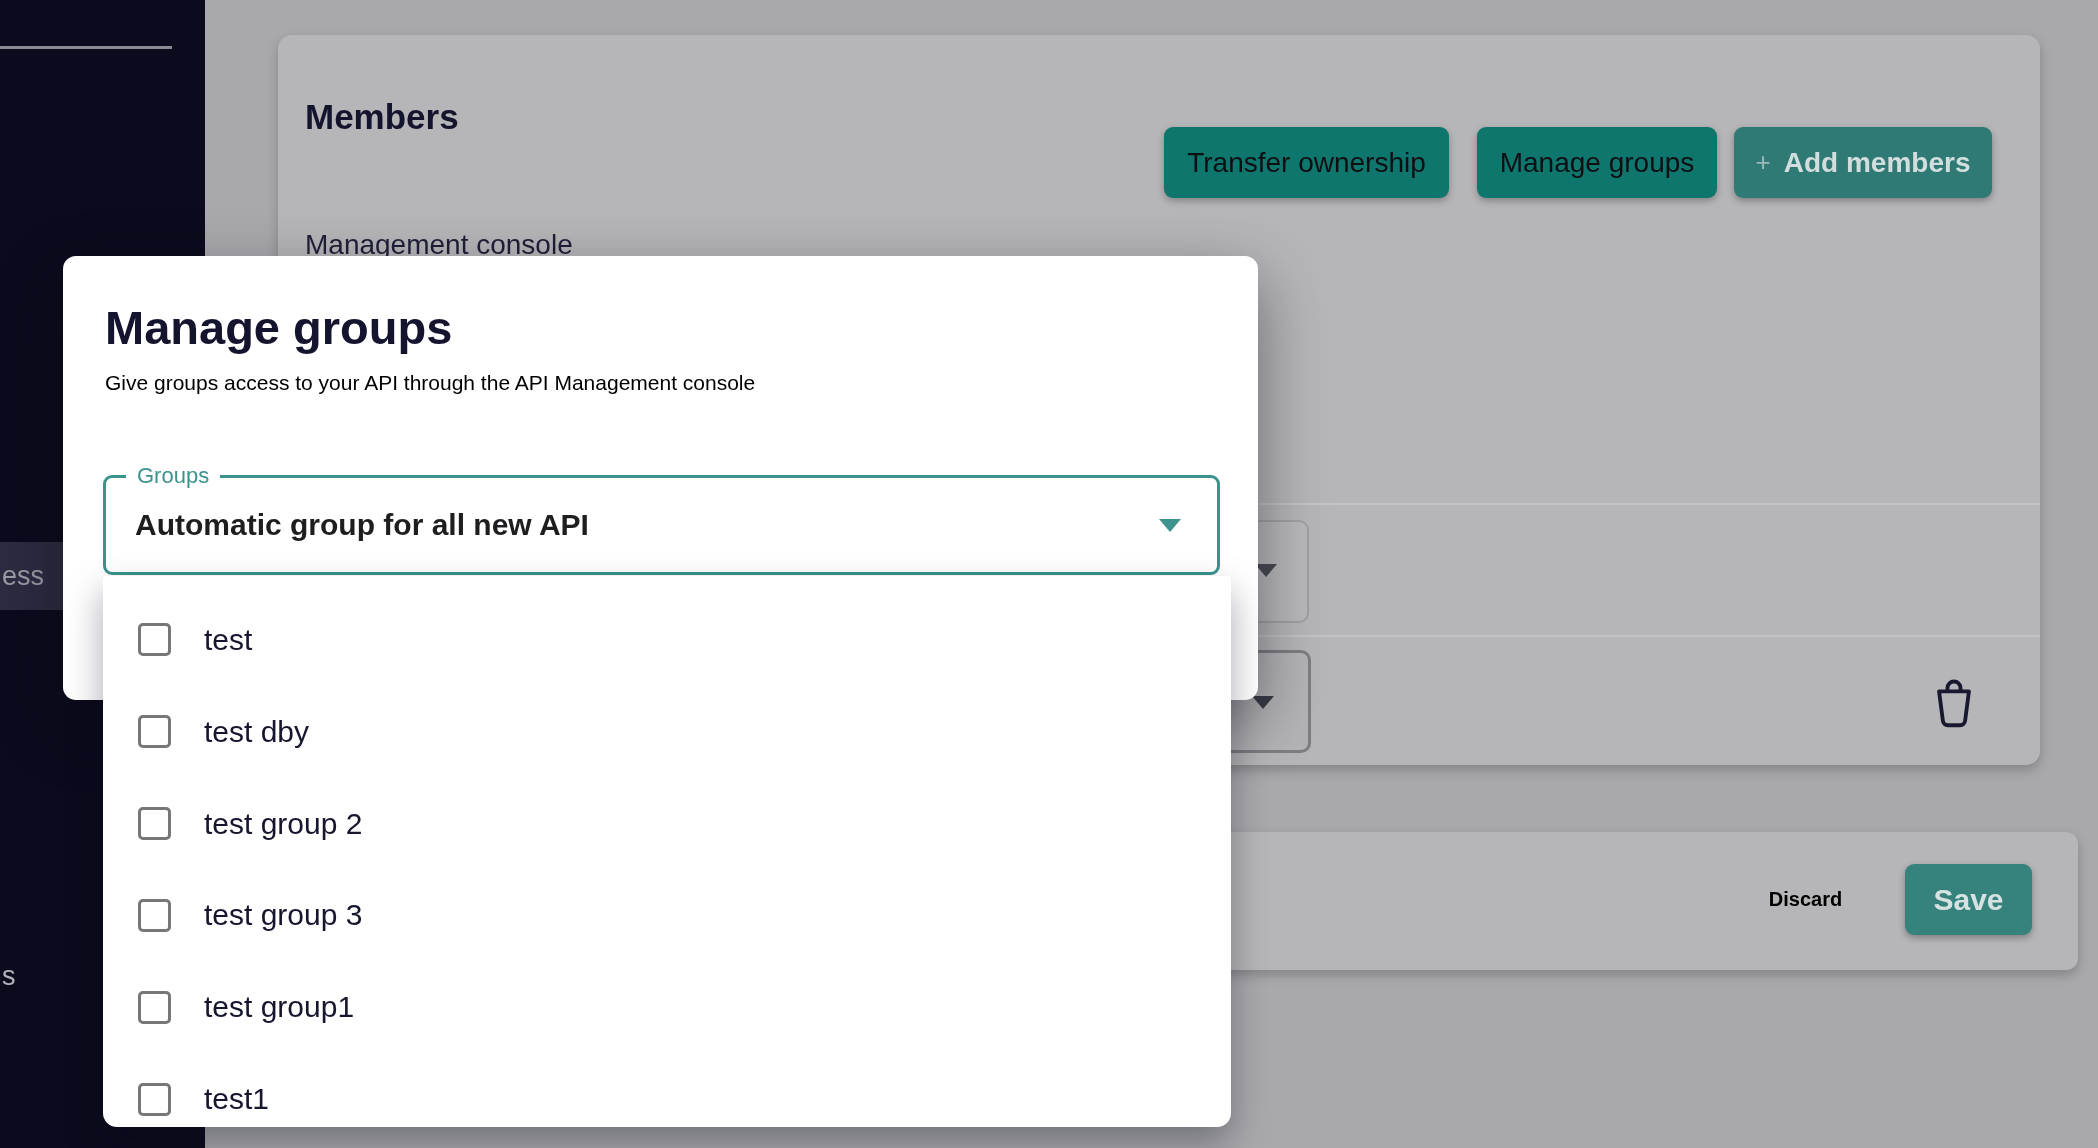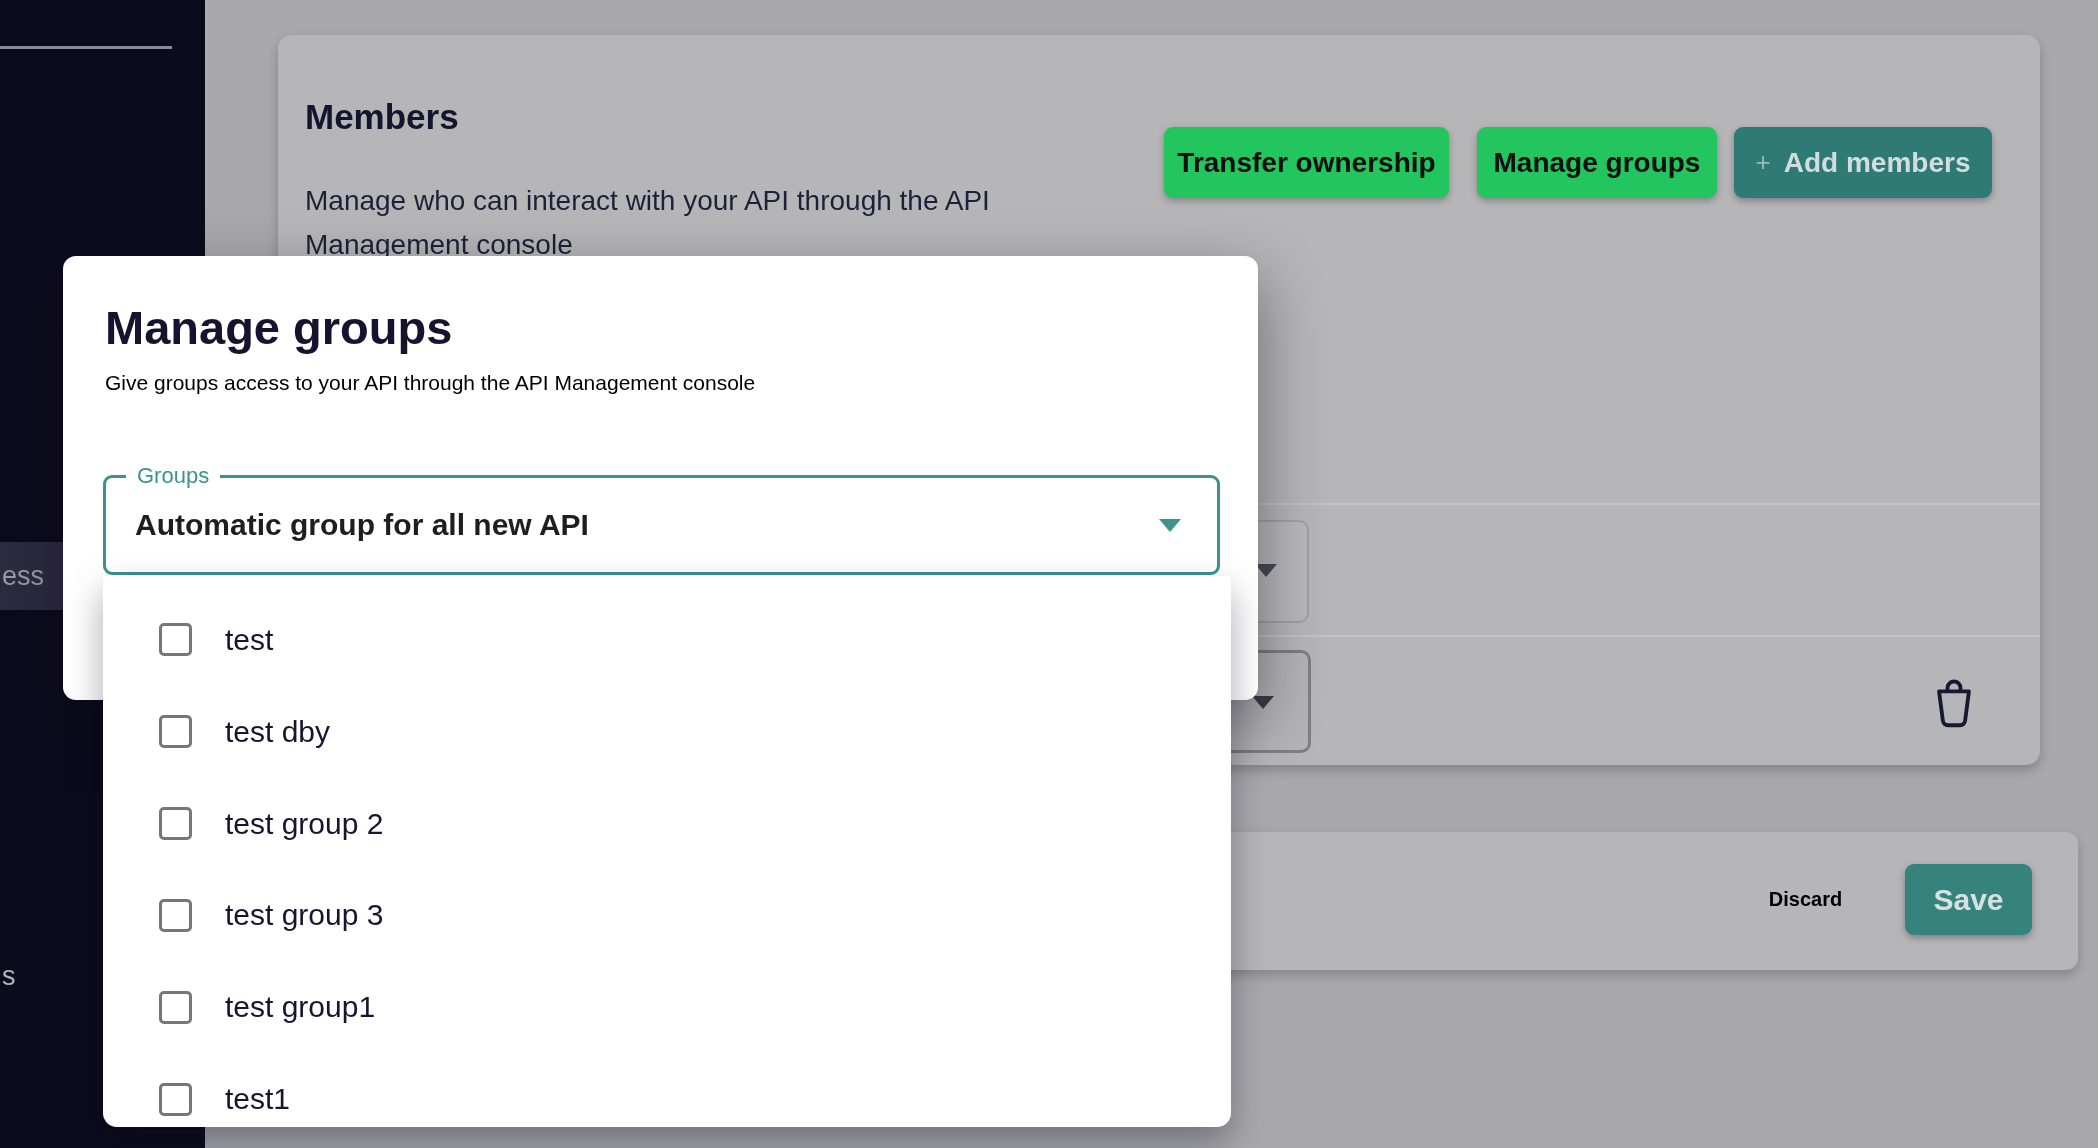--- a/index.html
+++ b/index.html
@@ -9,21 +9,21 @@
   .sidebar-line{position:absolute;left:0;top:46px;width:172px;height:3px;background:#8a8a92;}
   .side-item{position:absolute;left:0;width:205px;color:#9c9ca6;font-size:27px;}
   .side-item.active{top:542px;height:68px;line-height:68px;background:#2c2b41;}
   .side-item.plain{top:950px;height:52px;line-height:52px;color:#b2b2ba;}
   .side-item span{padding-left:2px;margin-top:8px;}
   
   .card{position:absolute;left:278px;top:35px;width:1762px;height:730px;background:#b6b6b8;border-radius:14px;box-shadow:0 5px 12px rgba(0,0,0,.22);}
   .card-title{position:absolute;left:27px;top:62px;font-size:35px;font-weight:700;color:#15142e;}
   .card-desc{position:absolute;left:27px;top:144px;width:800px;font-size:28px;line-height:44px;color:#201f38;}
   .btn{position:absolute;top:92px;height:71px;border-radius:9px;display:flex;align-items:center;justify-content:center;cursor:pointer;box-sizing:border-box;}
-  .btn.gray{background:#22c55e;box-shadow:0 3px 7px rgba(0,0,0,.28);color:#0f0f12;font-weight:700;font-size:28px;}
+  .btn.gray{background:#0f766e;box-shadow:0 3px 7px rgba(0,0,0,.28);color:#0f0f12;font-weight:400;font-size:28px;}
   .btn-transfer{left:886px;width:285px;}
   .btn-managegroups{left:1199px;width:240px;}
   .btn-add{left:1456px;width:258px;background:#2f7a75;box-shadow:0 3px 7px rgba(0,0,0,.3);color:#d2dedd;font-weight:700;font-size:28px;gap:13px;}
   .btn-add .plus{color:#9bb9b6;font-weight:400;font-size:26px;}
   .divider{position:absolute;left:0;width:1762px;height:2px;background:#c3c3c5;}
   .divider.d1{top:468px;} .divider.d2{top:600px;}
   .bg-select{position:absolute;box-sizing:border-box;border-radius:10px;}
   .bg-select.one{left:880px;top:485px;width:151px;height:103px;background:#b9b9bb;border:2px solid #a0a0a4;}
   .bg-select.two{left:880px;top:615px;width:153px;height:103px;background:#b4b4b6;border:3px solid #7d7d83;}
   .caret{position:absolute;width:0;height:0;border-left:11px solid transparent;border-right:11px solid transparent;}
@@ -37,21 +37,21 @@
   
   .modal{position:absolute;left:63px;top:256px;width:1195px;height:444px;background:#ffffff;border-radius:13px;box-shadow:0 24px 64px rgba(10,10,25,.45);}
   .modal-title{position:absolute;left:42px;top:44px;font-size:47px;font-weight:700;color:#15142e;}
   .modal-subtitle{position:absolute;left:42px;top:115px;font-size:21px;color:#000000;}
   .group-select{position:absolute;left:40px;top:219px;width:1117px;height:100px;box-sizing:border-box;border:3px solid #3a938d;border-radius:9px;background:#fff;cursor:pointer;padding-left:10px;}
   .group-select .field-label{position:absolute;left:20px;top:-15px;background:#fff;padding:0 11px;font-size:22px;color:#3a938d;}
   .group-select .value{position:absolute;left:29px;top:0;height:94px;line-height:94px;font-size:30px;font-weight:700;color:#1e1e21;}
   .group-select .arrow{position:absolute;right:36px;top:41px;width:0;height:0;border-left:11px solid transparent;border-right:11px solid transparent;border-top:13px solid #3f938d;}
   
   .panel{position:absolute;left:103px;top:576px;width:1128px;height:551px;background:#ffffff;border-radius:4px 4px 14px 14px;box-shadow:0 16px 36px rgba(10,10,25,.35);display:flex;flex-direction:column;}
-  .opt{flex:1;display:flex;align-items:center;padding-left:56px;cursor:pointer;margin-top:36px;}
+  .opt{flex:1;display:flex;align-items:center;padding-left:35px;cursor:pointer;margin-top:36px;}
   .cb{width:33px;height:33px;box-sizing:border-box;border:3.5px solid #77777a;border-radius:5px;background:#fff;}
   .opt-label{margin-left:33px;font-size:30px;color:#17162f;}
 </style>
 </head>
 <body>
 
 <div id="stage">
 
   <div class="sidebar">
     <div class="sidebar-line"></div>
@@ -59,21 +59,21 @@
       <span>ess</span>
     </div>
     <div class="side-item plain">
       <span>s</span>
     </div>
   </div>
 
   <div class="card">
     <div class="card-title">Members</div>
     <div class="card-desc">
-      <span>Manage who can interact with your API through the API</span><br>
+      <br>
       <span>Management console</span>
     </div>
     <div class="btn gray btn-transfer">
       <span>Transfer ownership</span>
     </div>
     <div class="btn gray btn-managegroups">
       <span>Manage groups</span>
     </div>
     <div class="btn btn-add">
       <span class="plus">+</span>

